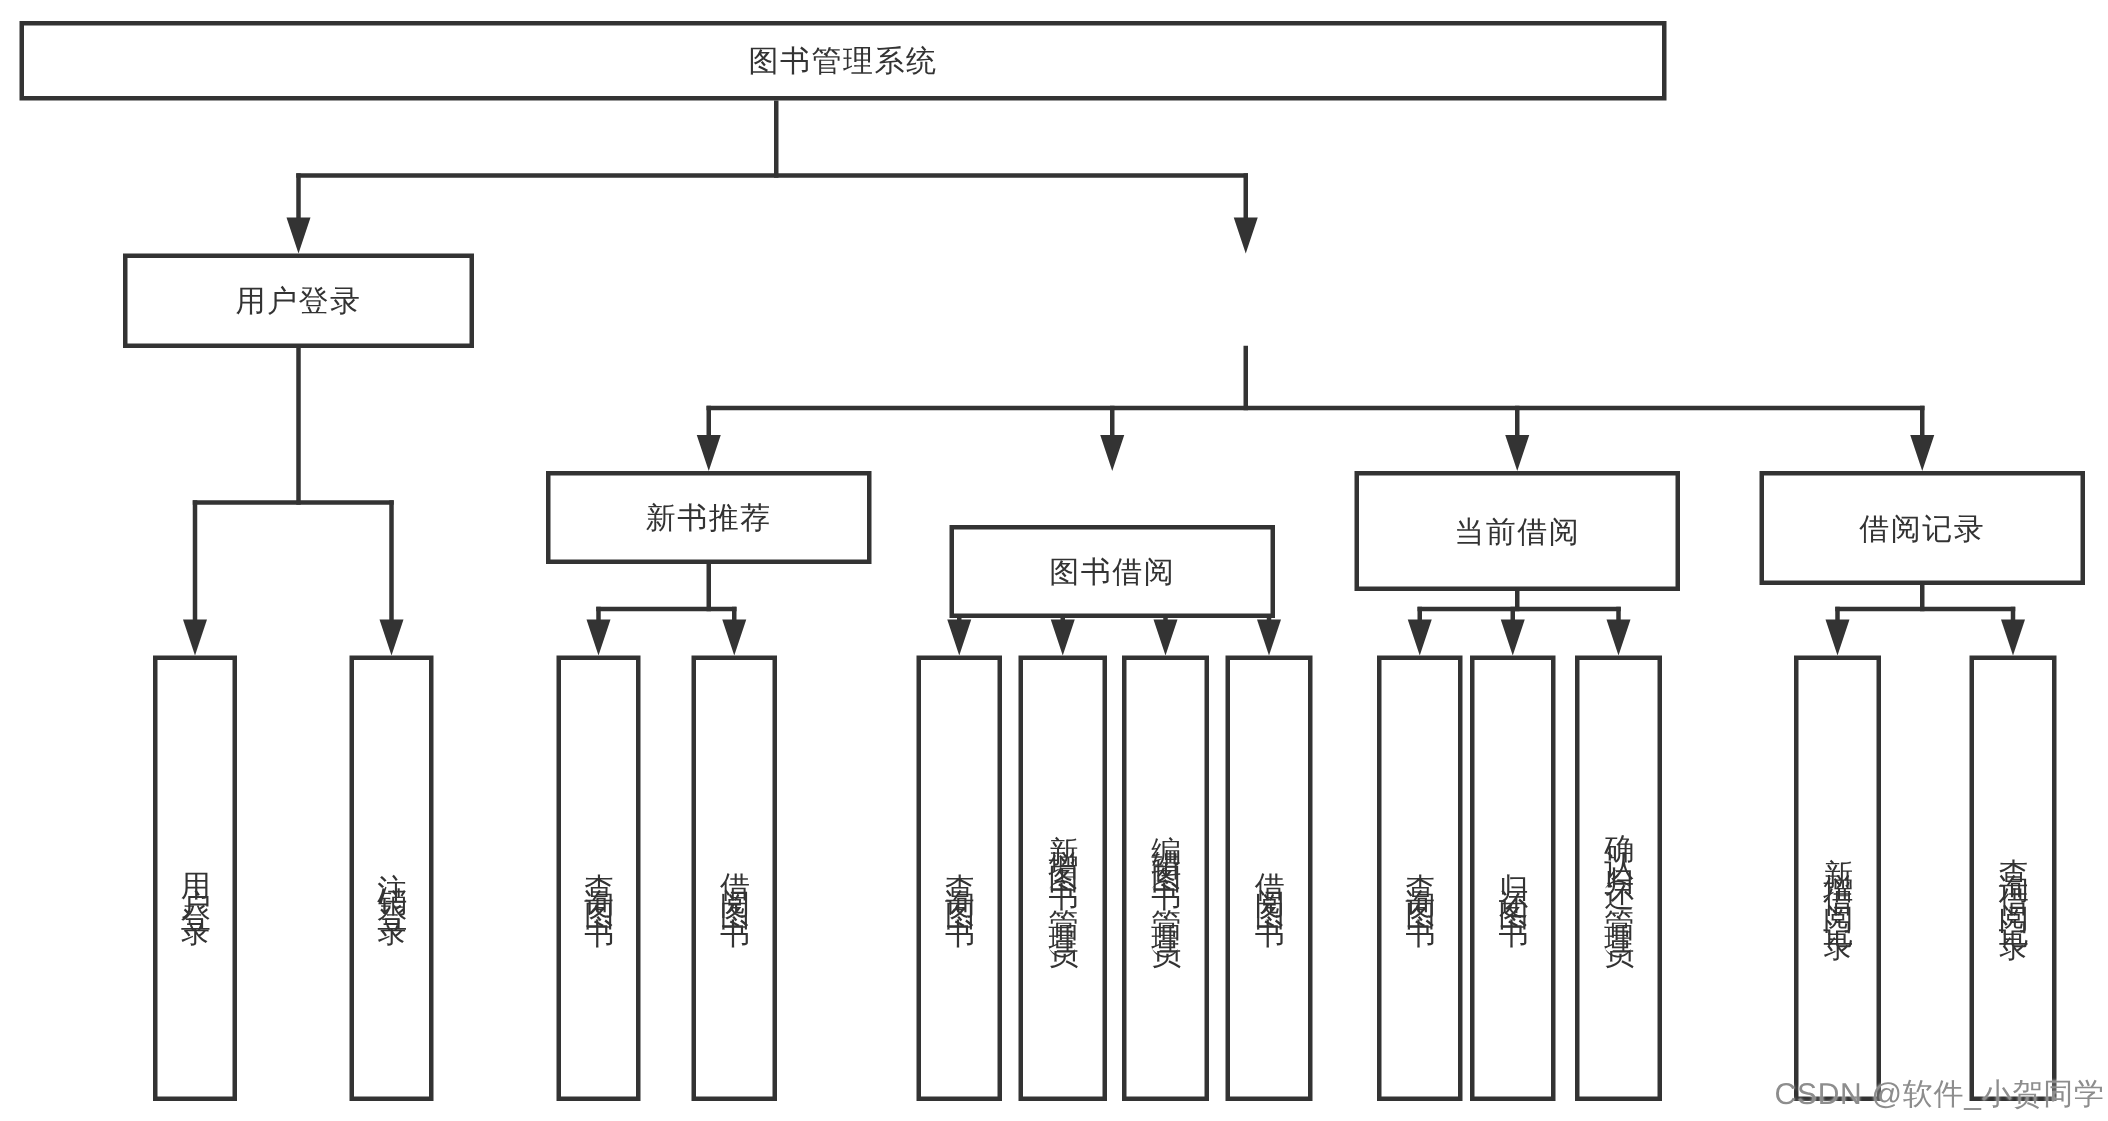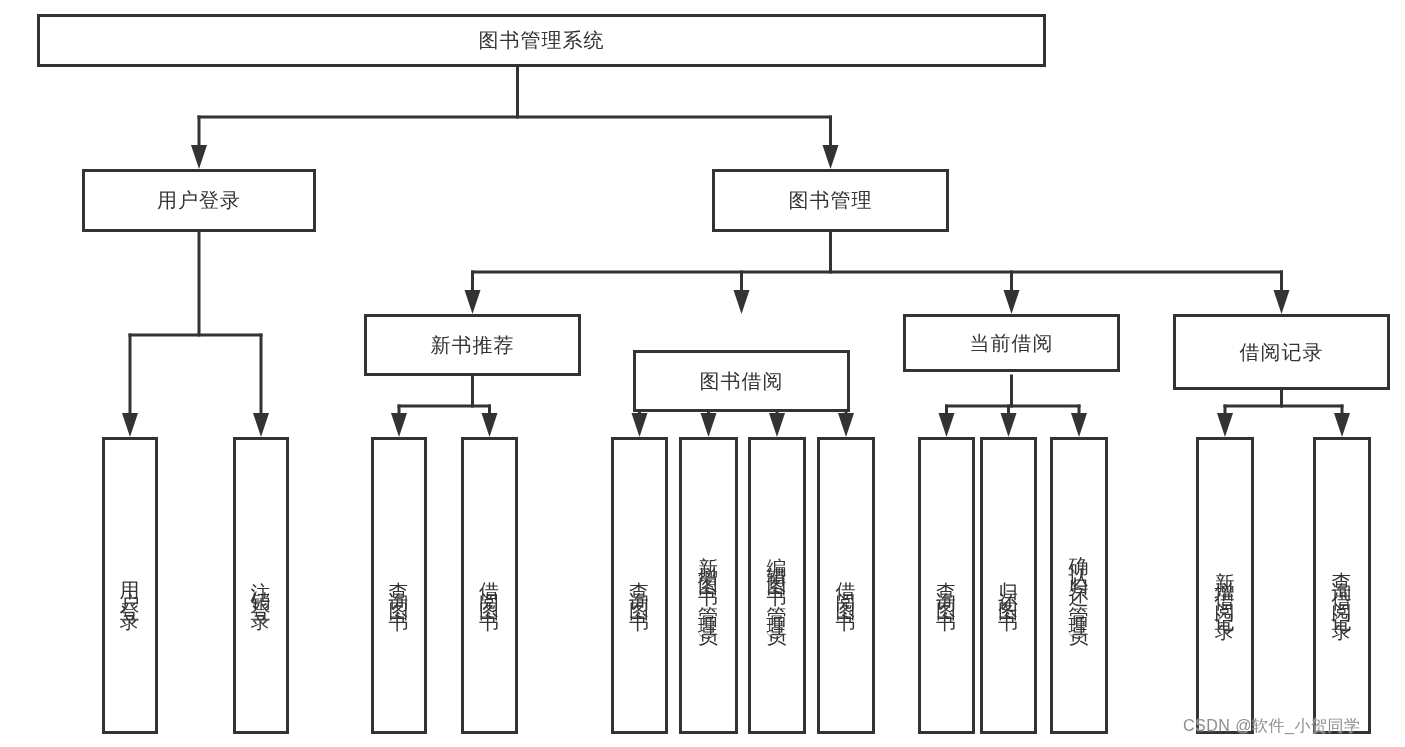--- a/index.html
+++ b/index.html
@@ -42,21 +42,21 @@
   .node.v .label {
     writing-mode: vertical-rl;
     text-orientation: mixed;
     letter-spacing: 10px;
     line-height: 1;
   }
   .watermark {
     position: absolute;
     left: 1183px;
     top: 716px;
-    font-size: 16px;
+    font-size: 20px;
     color: var(--wm, #8d8d8d);
     letter-spacing: 0.5px;
     white-space: nowrap;
     text-shadow: 0 0 2px rgba(255,255,255,0.9);
     z-index: 10;
   }
 </style>
 </head>
 <body>
 
@@ -109,36 +109,33 @@
       <line x1="1079" y1="406" x2="1079" y2="417"></line>
       <polygon points="1071,413 1087,413 1079,437"></polygon>
       <line x1="1281.5" y1="376" x2="1281.5" y2="406"></line>
       <line x1="1225" y1="406" x2="1342" y2="406"></line>
       <line x1="1225" y1="406" x2="1225" y2="417"></line>
       <polygon points="1217,413 1233,413 1225,437"></polygon>
       <line x1="1342" y1="406" x2="1342" y2="417"></line>
       <polygon points="1334,413 1350,413 1342,437"></polygon>
     </svg>
   <div class="watermark">CSDN @软件_小贺同学</div>
-<div class="node" style="left: 13px; top: 14px; width: 1009px; height: 53px; margin-left: 24px;">
+<div class="node" style="left: 13px; top: 14px; width: 1098px; height: 53px;">
       <span class="label">图书管理系统</span>
     </div>
     <div class="node" style="left: 82px; top: 169px; width: 234px; height: 63px;">
       <span class="label">用户登录</span>
-    </div>
-    <div class="node" style="left: 712px; top: 169px; width: 237px; height: 63px;">
-      <span class="label">图书管理</span>
     </div>
     <div class="node" style="left: 364px; top: 314px; width: 217px; height: 62px;">
       <span class="label">新书推荐</span>
     </div>
     <div class="node" style="left: 633px; top: 314px; width: 217px; height: 62px; margin-top: 36px;">
       <span class="label">图书借阅</span>
     </div>
-    <div class="node" style="left: 903px; top: 314px; width: 217px; height: 58px;">
+    <div class="node" style="left: 903px; top: 314px; width: 217px; height: 80px;">
       <span class="label">当前借阅</span>
     </div>
     <div class="node" style="left: 1173px; top: 314px; width: 217px; height: 76px;">
       <span class="label">借阅记录</span>
     </div>
     <div class="node v" style="left: 102px; top: 437px; width: 56px; height: 297px;">
       <span class="label">用户登录</span>
     </div>
     <div class="node v" style="left: 233px; top: 437px; width: 56px; height: 297px;">
       <span class="label">注销登录</span>

